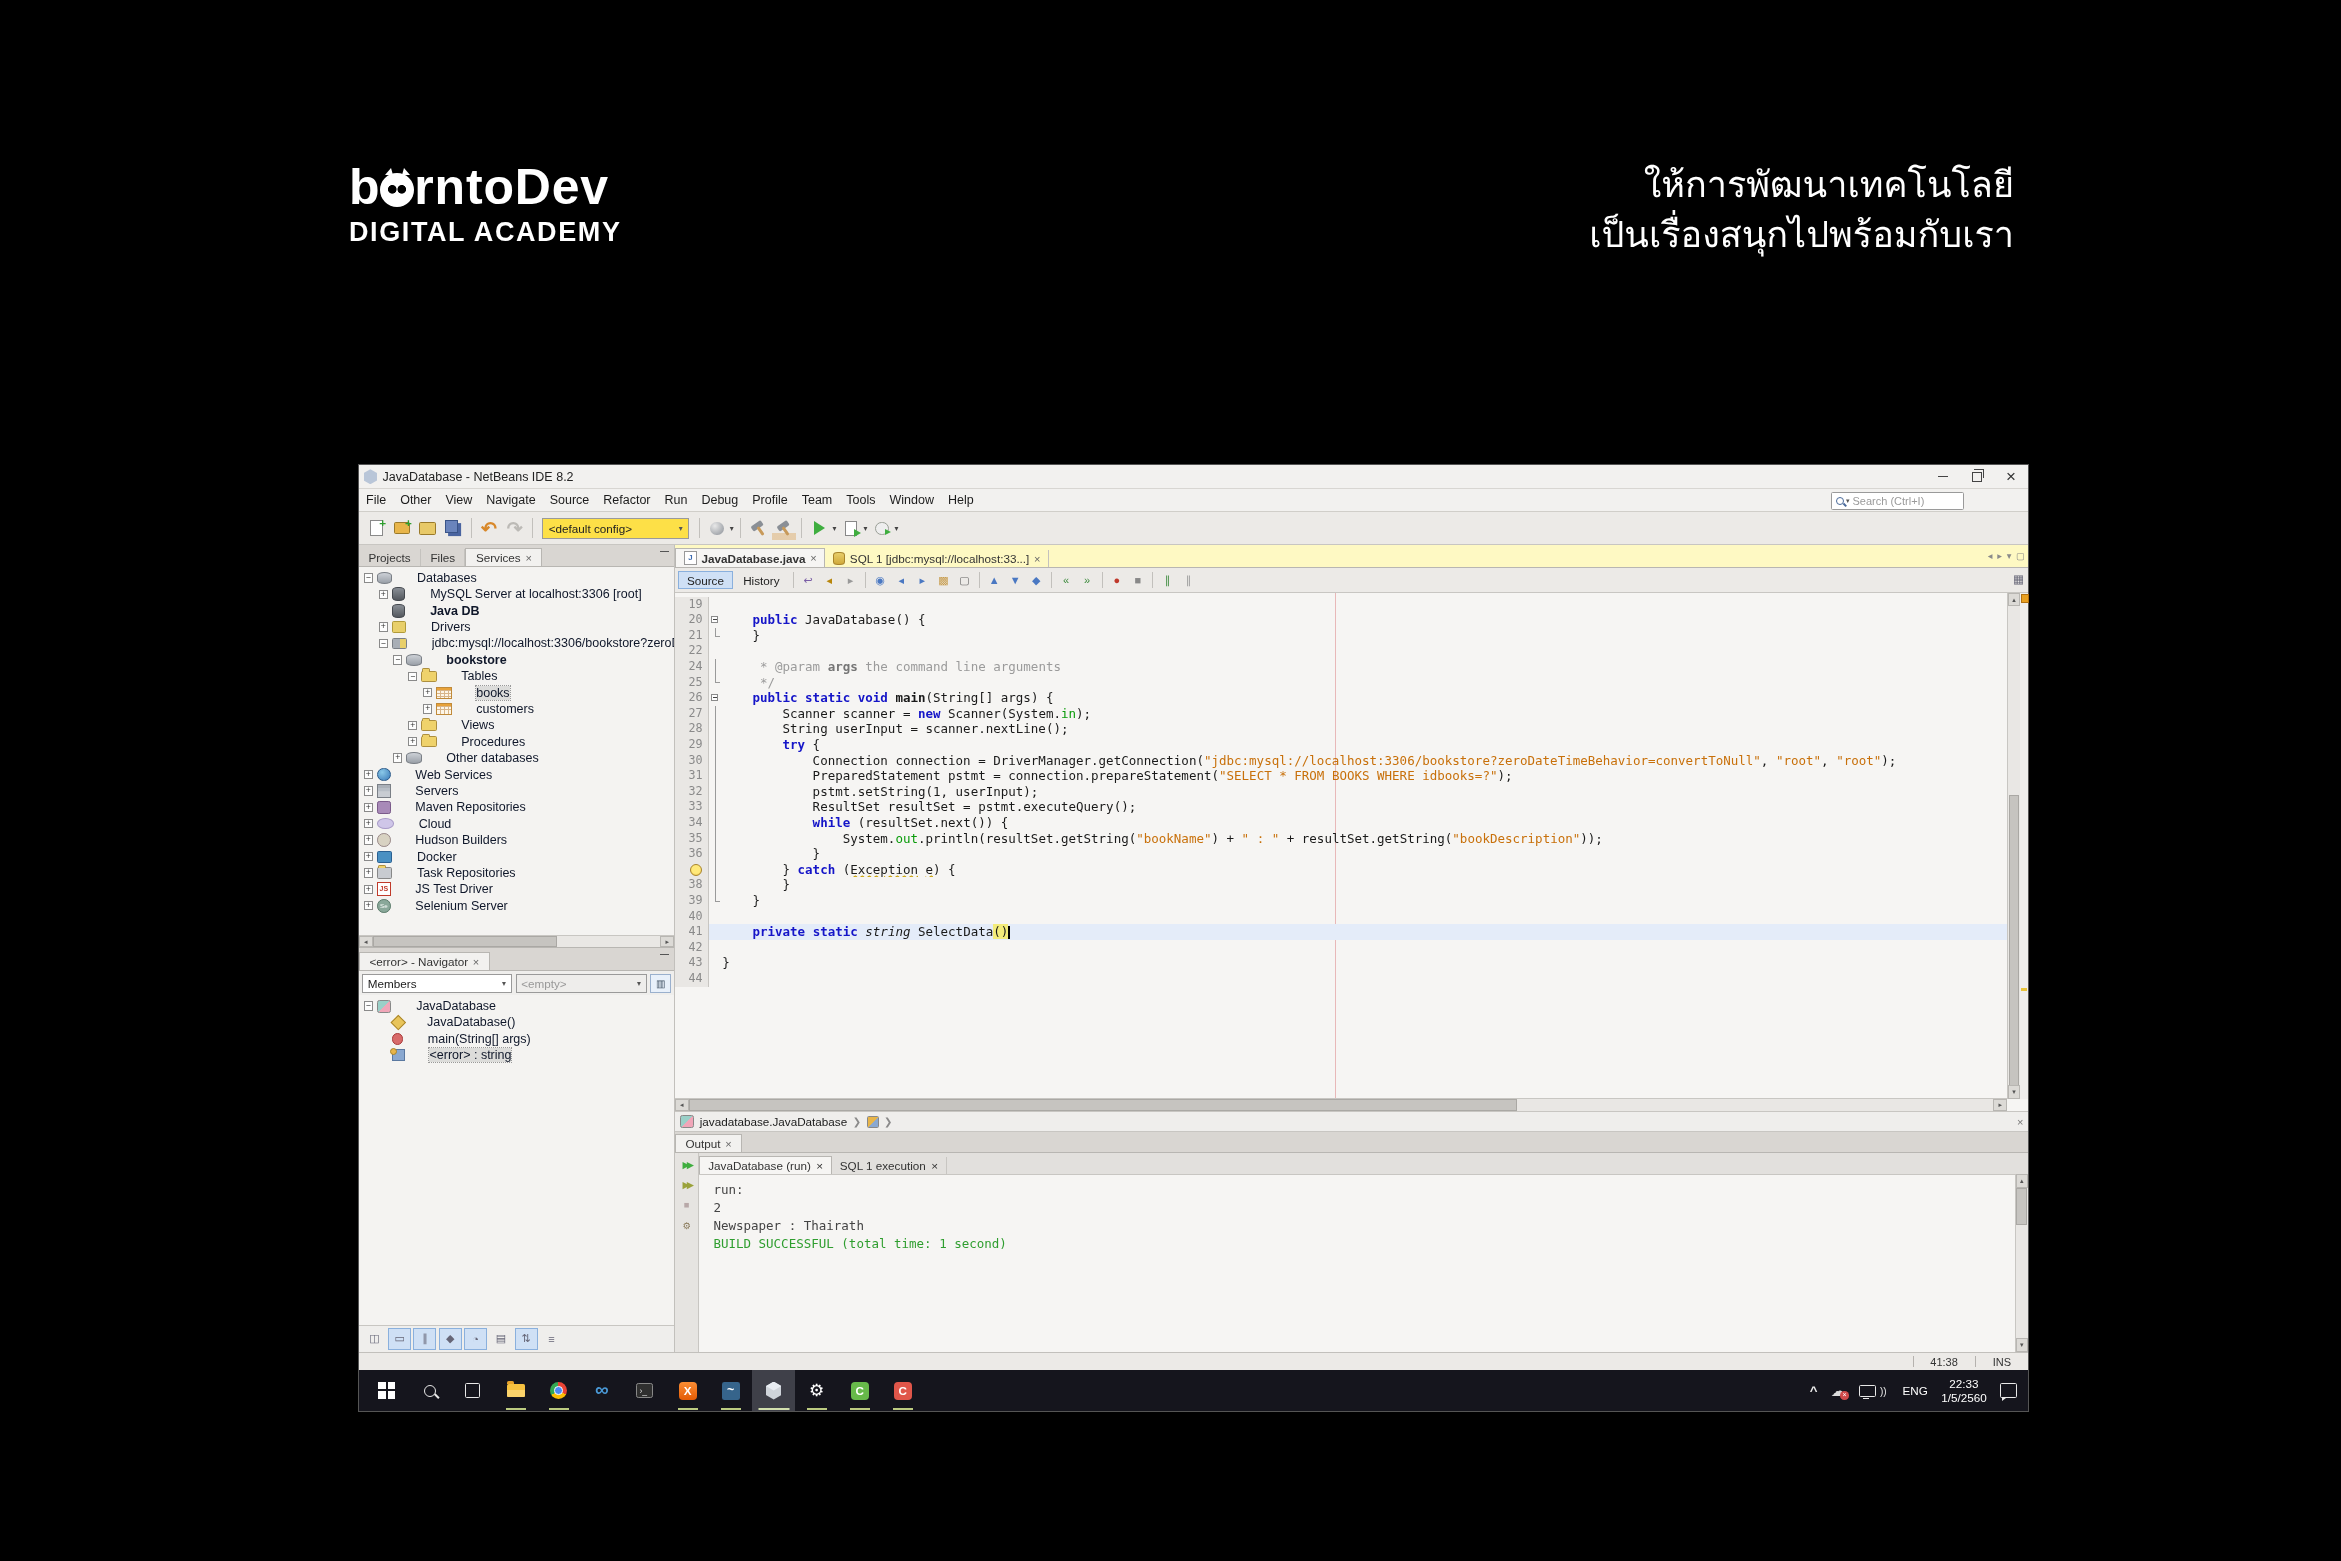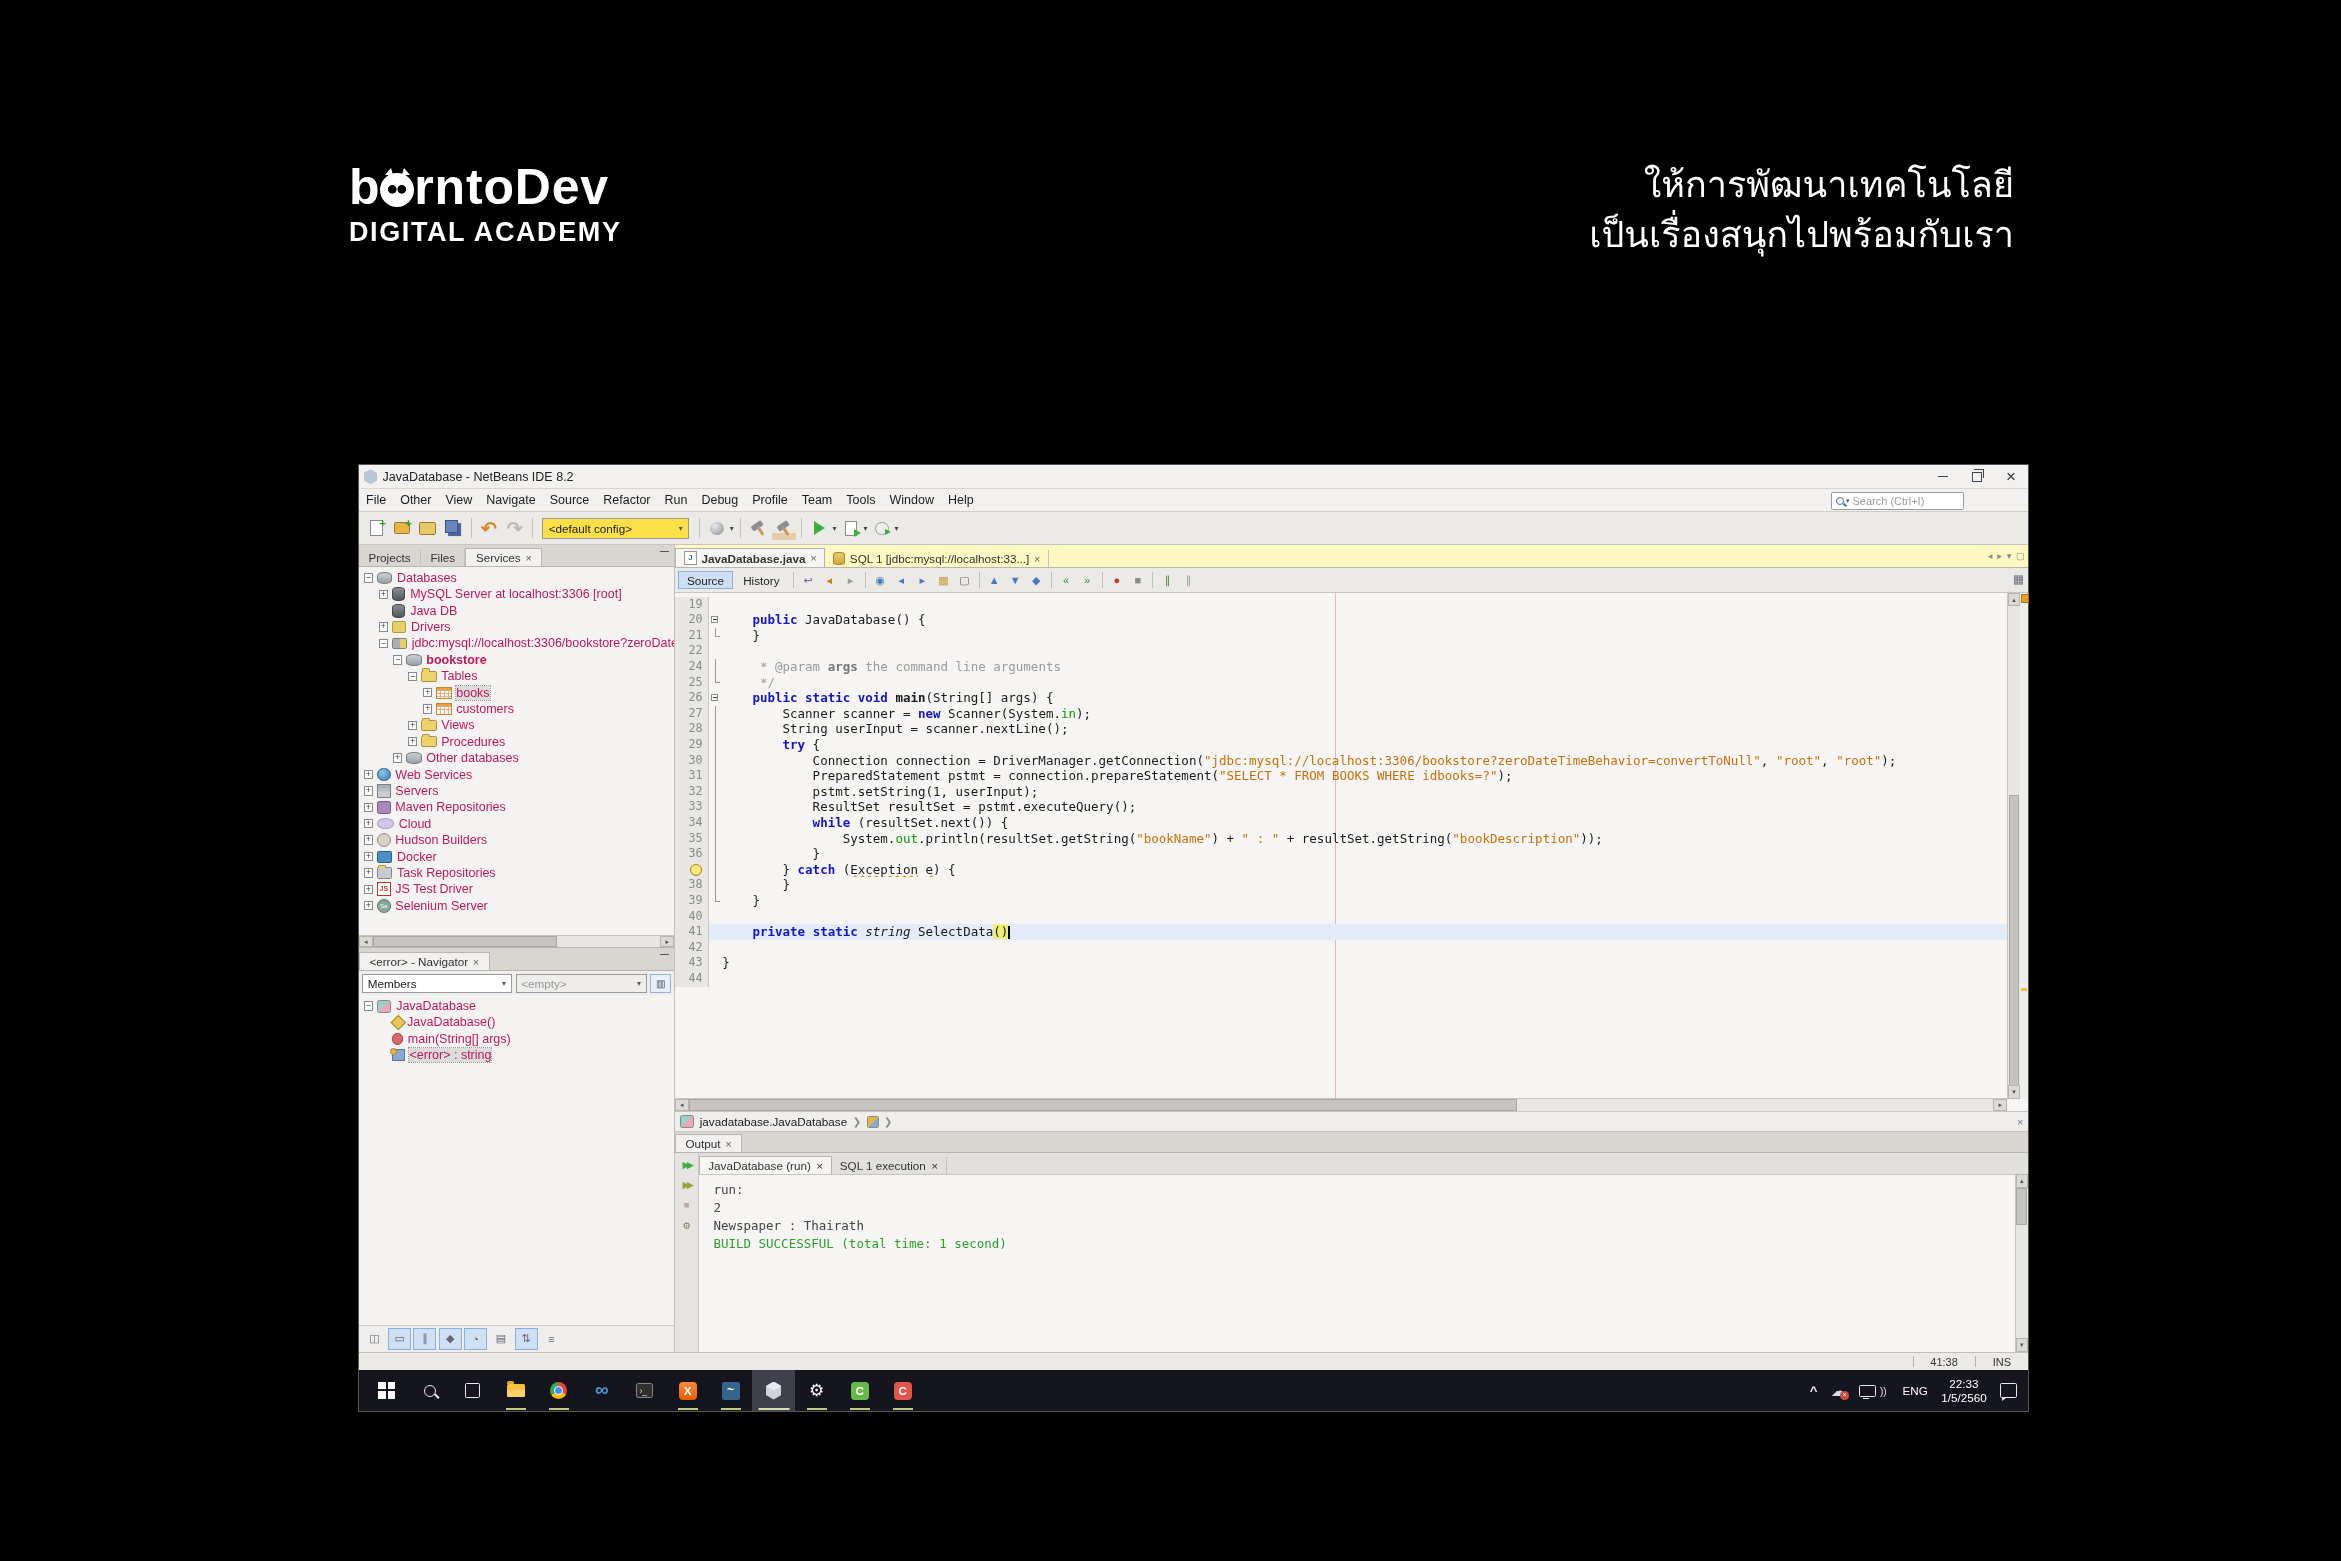--- a/index.html
+++ b/index.html
@@ -67,21 +67,21 @@
   .ptab.on{background:#f2f1ef;border:0.8px solid #b8b6b2;border-bottom:none;}
   .ptab .x{margin-left:4.7px;color:#666;font-size:11px;}
   .pmin{position:absolute;right:4.7px;top:5.5px;width:9.4px;height:1.6px;background:#555;}
   .tree{overflow:hidden;font-size:12.5px;}
   .stree{height:365px;flex:0 0 auto;padding-top:2.3px;}
   .trow{height:16.4px;display:flex;align-items:center;white-space:nowrap;}
   .trow.sel .tl{background:#dcdcda;outline:0.8px dotted #999;}
   .exp{width:9.4px;height:9.4px;flex:0 0 auto;margin-right:3.9px;border:0.8px solid #8a8a8a;background:#fdfdfd;font-size:8.6px;line-height:7.8px;text-align:center;color:#333;box-sizing:border-box;}
   .exp.none{border:none;background:transparent;}
   .ti{flex:0 0 auto;margin-right:4.7px;display:inline-block;}
-  .tl{color:#be185d;overflow:hidden;text-overflow:clip;}
+  .tl{color:#0f172a;overflow:hidden;text-overflow:clip;margin-left:20px;}
   .tl.b{font-weight:bold;}
   .ti-databases,.ti-db-catalog{width:13.3px;height:10px;background:linear-gradient(#cdd1d7,#9aa0a8);border:0.8px solid #7a7f86;border-radius:50%/30%;}
   .ti-db-server{width:11.7px;height:11.7px;background:linear-gradient(#8a8f96,#54585e);border:0.8px solid #44484e;border-radius:40%/25%;}
   .ti-drivers{width:12.5px;height:9.4px;background:#e8cf6a;border:0.8px solid #b09a3a;border-radius:1.6px;}
   .ti-db-connection{width:13.3px;height:9.4px;background:linear-gradient(90deg,#a8aeb6 55%,#e8cf6a 55%);border:0.8px solid #7a7f86;border-radius:1.6px;}
   .ti-folder,.ti-task-repositories{width:13.3px;height:9.4px;background:#efd26b;border:0.8px solid #ad8f3f;border-radius:1.6px;position:relative;}
   .ti-folder::before,.ti-task-repositories::before{content:"";position:absolute;top:-3.1px;left:0;width:6.2px;height:2.3px;background:#efd26b;border:0.8px solid #ad8f3f;border-bottom:none;border-radius:1.6px 1.6px 0 0;}
   .ti-task-repositories{background:#c8cbd0;border-color:#888;}
   .ti-table{width:13.3px;height:10px;border:0.8px solid #c08a3a;background:
     linear-gradient(#e8a23a 0 2.3px,transparent 2.3px),
@@ -339,21 +339,21 @@
             <div class="trow" style="padding-left: 4.7px;">
               <span class="exp">−</span>
               <span class="ti ti-databases"></span>
               <span class="tl">Databases</span>
             </div>
             <div class="trow" style="padding-left: 19.5px;">
               <span class="exp">+</span>
               <span class="ti ti-db-server"></span>
               <span class="tl">MySQL Server at localhost:3306 [root]</span>
             </div>
-            <div class="trow" style="padding-left: 19.5px;">
+            <div class="trow" style="padding-left: 19.5px; font-weight: bold;">
               <span class="exp none"></span>
               <span class="ti ti-db-server"></span>
               <span class="tl">Java DB</span>
             </div>
             <div class="trow" style="padding-left: 19.5px;">
               <span class="exp">+</span>
               <span class="ti ti-drivers"></span>
               <span class="tl">Drivers</span>
             </div>
             <div class="trow" style="padding-left: 19.5px;">

